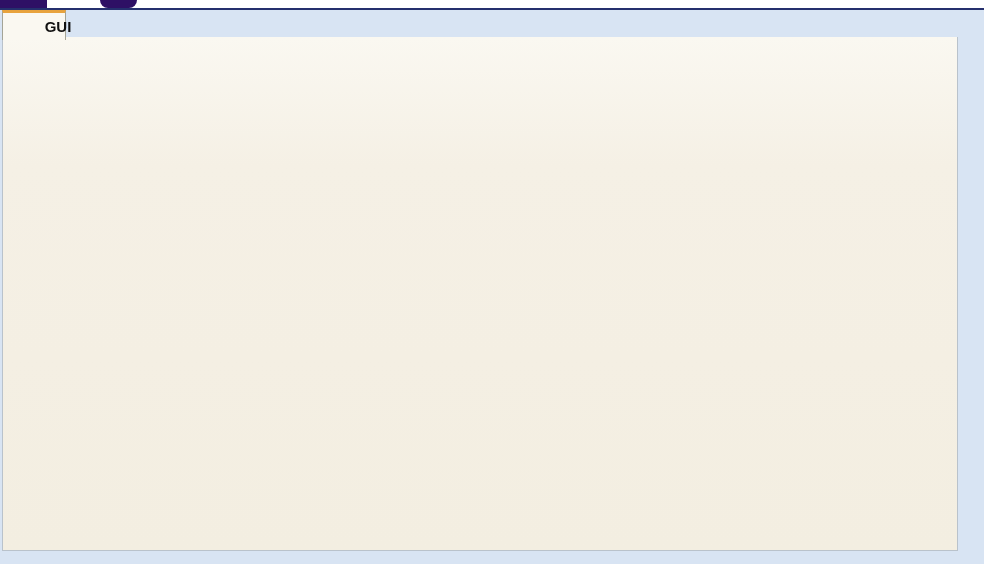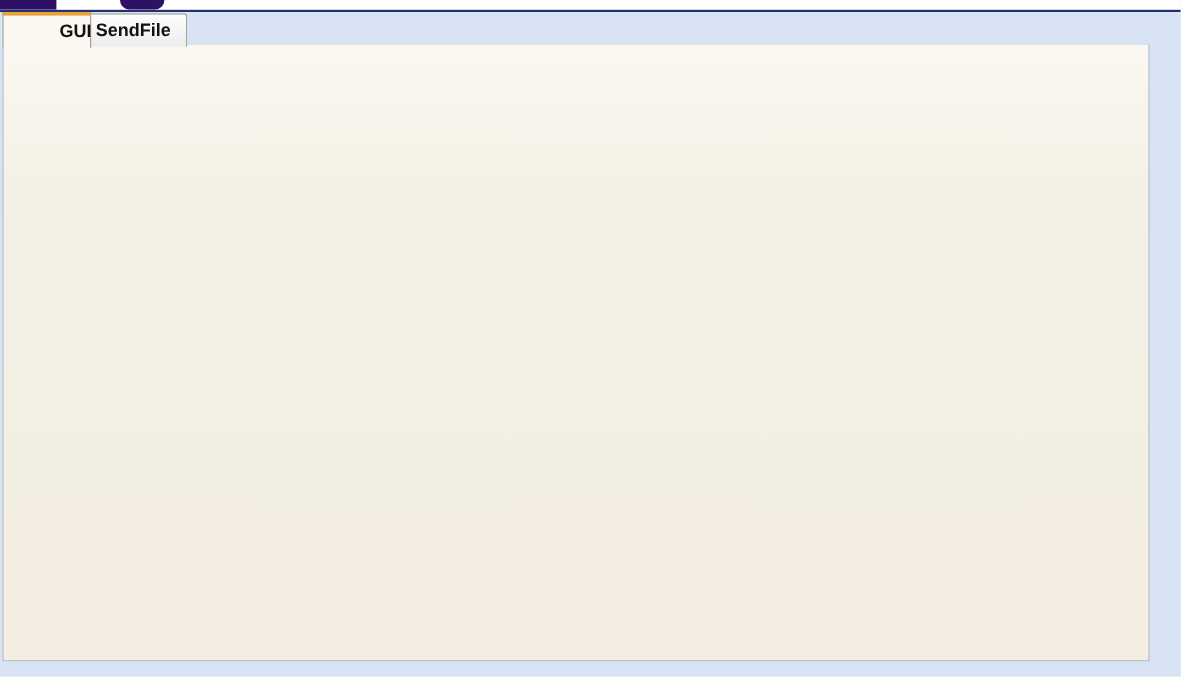--- a/index.html
+++ b/index.html
@@ -7,21 +7,21 @@
          font-family:"Liberation Sans",sans-serif;-webkit-font-smoothing:antialiased;}
   
   .top-strip{position:absolute;left:0;top:0;width:984px;height:8px;background:#ffffff;z-index:5;}
   .frag1{position:absolute;left:0;top:0;width:47px;height:8px;background:#2e1065;}
   .frag2{position:absolute;left:100px;top:0;width:37px;height:8px;background:#2e1065;border-radius:0 0 16px 16px;}
   
   .tabbar{position:absolute;left:0;top:8px;width:984px;height:29px;background:#d8e4f3;
           border-top:2px solid #25306e;box-sizing:border-box;z-index:4;}
   .tab{position:absolute;display:flex;align-items:center;justify-content:center;
        font-weight:bold;font-size:15px;color:#111;box-sizing:border-box;}
-  .tab.active{left:2px;top:0;width:74px;height:30px;background:#faf8f1;
+  .tab.active{left:2px;top:0;width:64px;height:30px;background:#faf8f1;
        border-top:3px solid #e8a33d;border-left:1px solid #a4a496;border-right:1px solid #a4a496;z-index:6;padding-left:48px;}
   .tab.inactive{left:66px;top:1px;width:90px;height:28px;background:linear-gradient(#fefefe,#ececec);
        border:1px solid #a4a496;border-bottom:none;border-radius:3px 3px 0 0;}
   
   .panel{position:absolute;left:2px;top:36px;width:956px;height:515px;box-sizing:border-box;
          background:linear-gradient(#faf8f1 0%,#f5f0e5 25%,#f3eee1 100%);border:1px solid #b9c2cb;z-index:3;}
   
   .gbox{position:absolute;border:1px solid #d3d0c2;border-radius:7px;z-index:1;}
   .legend{position:absolute;font-weight:bold;font-size:15px;color:#1f53ae;background:#f6f1e7;
           padding:0 4px;white-space:nowrap;z-index:2;}
@@ -127,21 +127,20 @@
 
 <div class="stage">
 
   <div class="top-strip">
     <div class="frag1"></div>
     <div class="frag2"></div>
   </div>
 
   <div class="tabbar">
     <div class="tab active">GUI</div>
-    <div class="tab inactive">SendFile</div>
   </div>
 
   <div class="panel"></div>
 
   <div class="gbox" id="box-conn"></div>
   <span class="lbl" id="lbl-comport">ComPort</span>
   <div class="combo" id="combo-comport">
     <span class="combo-value"></span>
     <span class="combo-arrow">
         <i class="chev"></i>

